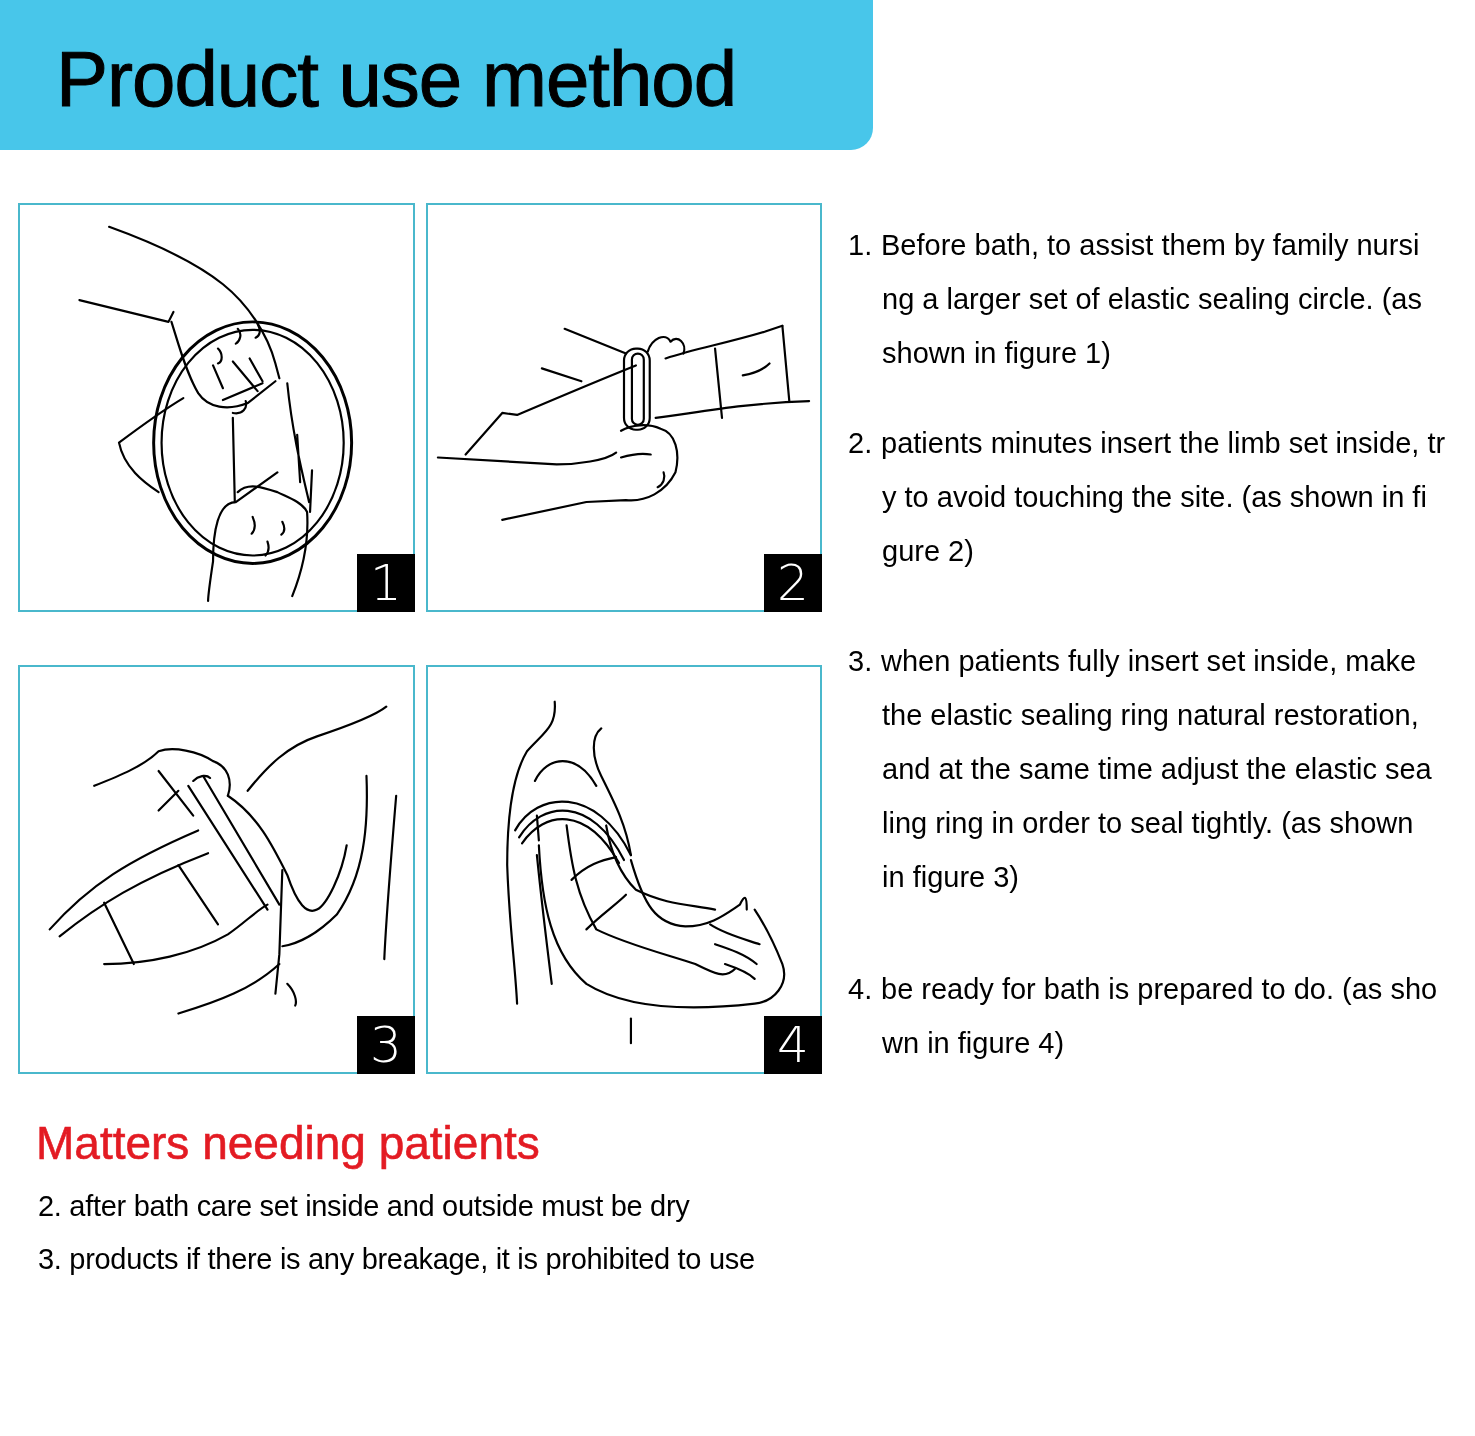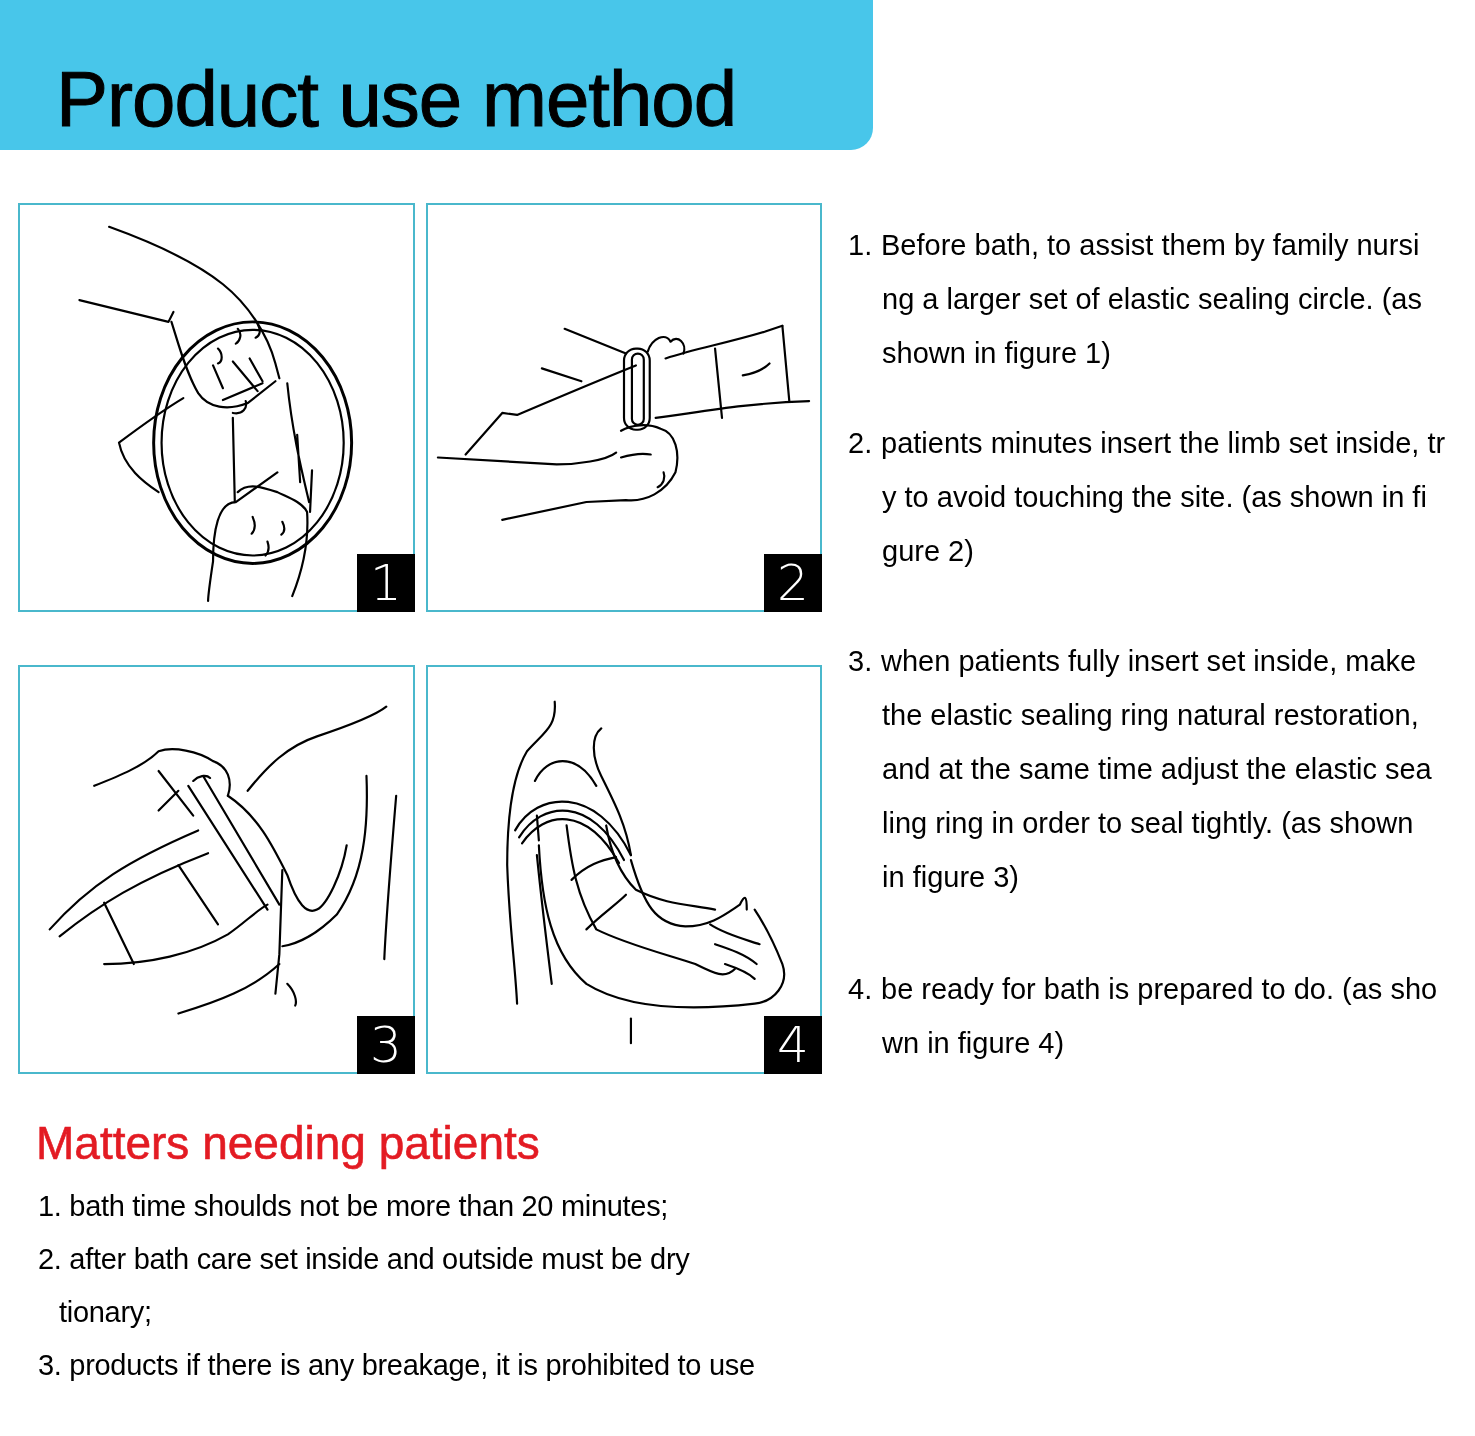--- a/index.html
+++ b/index.html
@@ -1,18 +1,18 @@
 <!DOCTYPE html>
 <html><head>
 <meta charset="utf-8">
 <style>
   html,body{margin:0;padding:0;background:#ffffff;}
   body{width:1475px;height:1436px;position:relative;overflow:hidden;font-family:"Liberation Sans",sans-serif;color:#000;}
   .banner{position:absolute;left:0;top:0;width:873px;height:150px;background:#48c6ea;border-bottom-right-radius:22px;}
-  .banner-title{position:absolute;left:56px;top:34px;font-size:78px;line-height:90px;font-weight:400;letter-spacing:-1px;color:#000;margin-top:20px;-webkit-text-stroke:1px #000;}
+  .banner-title{position:absolute;left:56px;top:34px;font-size:78px;line-height:90px;font-weight:400;letter-spacing:-1px;color:#000;-webkit-text-stroke:1px #000;}
   .panel{position:absolute;border:2px solid #4ab8cc;background:#fff;box-sizing:border-box;}
   .panel svg{position:absolute;left:0;top:0;width:100%;height:100%;}
   .badge{position:absolute;right:-2px;bottom:-2px;width:58px;height:58px;background:#000;color:#fff;font-size:50px;line-height:58px;text-align:center;font-family:"DejaVu Sans",sans-serif;font-weight:300;}
   .p1{left:18px;top:203px;width:397px;height:409px;}
   .p2{left:426px;top:203px;width:396px;height:409px;}
   .p3{left:18px;top:665px;width:397px;height:409px;}
   .p4{left:426px;top:665px;width:396px;height:409px;}
   .steps{position:absolute;left:848px;top:218px;width:640px;}
   .step{position:absolute;left:0;width:640px;font-size:29px;line-height:54px;white-space:nowrap;}
   .step .num{display:inline-block;width:33px;}
@@ -123,22 +123,18 @@
   </div>
   <div class="step" style="top:744px;">
     <span class="line"><span class="num">4.</span><span>be ready for bath is prepared to do. (as sho</span></span>
     <span class="line cont">wn in figure 4)</span>
   </div>
 </div>
 
 <div class="attn-title">Matters needing patients</div>
 <div class="notes">
   <div class="note">
-    <span>1. bath time shoulds not be more than 20 minutes;</span>
-  </div>
-  <div class="note">
     <span>2. after bath care set inside and outside must be dry</span>
-    <span class="cont">tionary;</span>
   </div>
   <div class="note">
     <span>3. products if there is any breakage, it is prohibited to use</span>
   </div>
 </div>
 
 </body></html>

